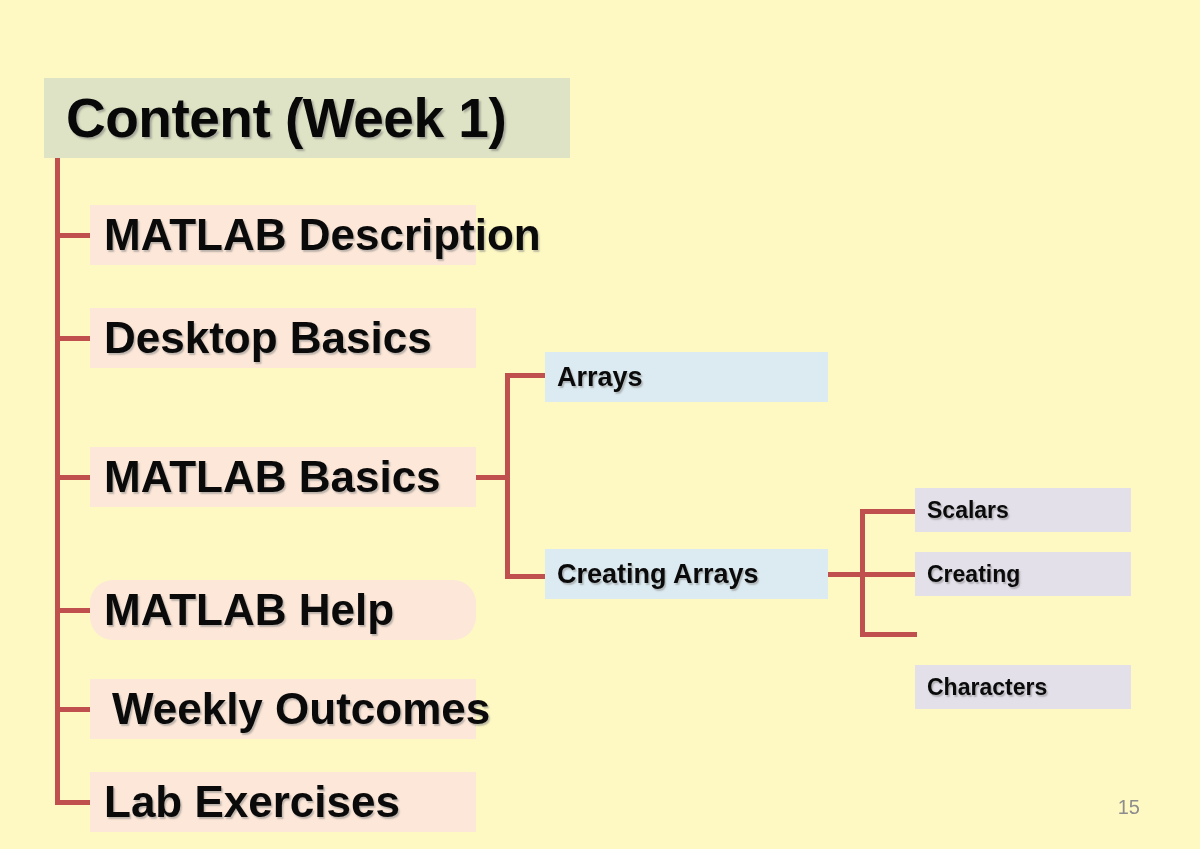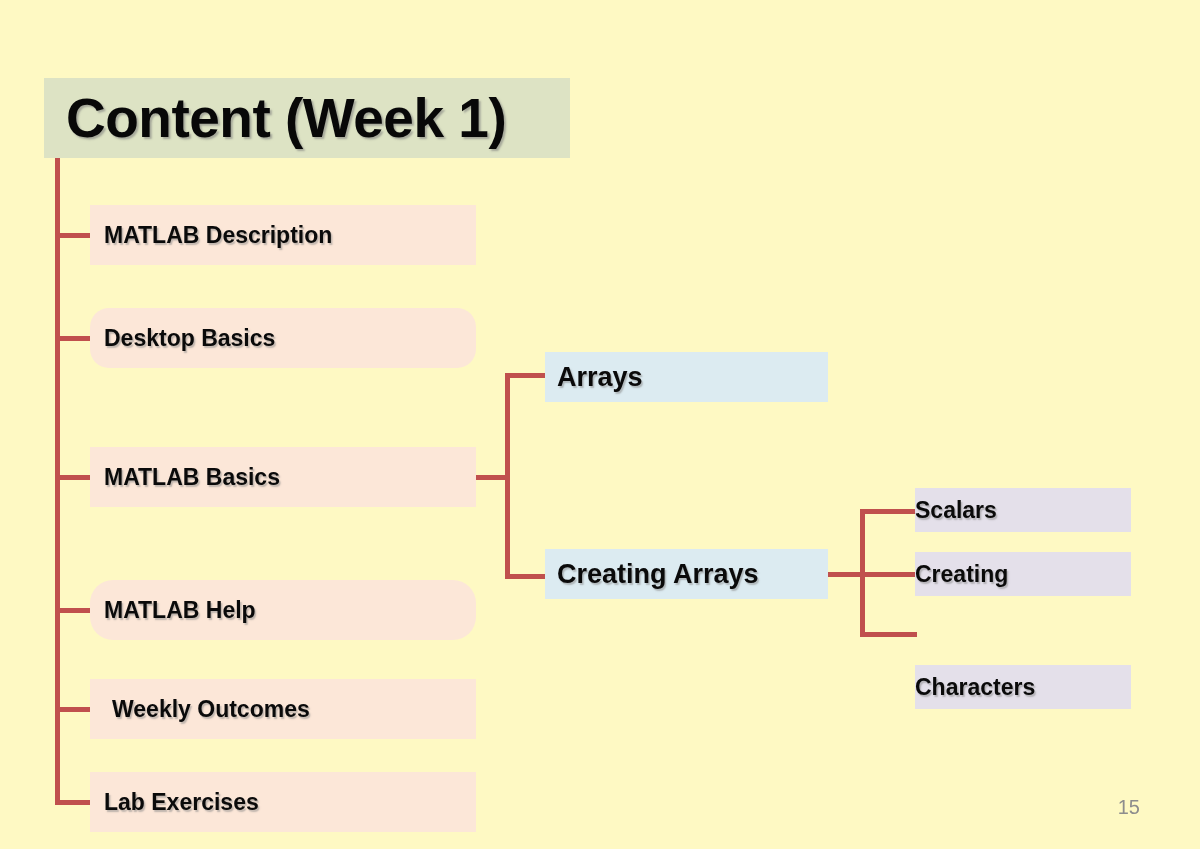--- a/index.html
+++ b/index.html
@@ -55,21 +55,21 @@
   }
 
   
   .lvl1 {
     background: #fce7d8;
     left: 90px;
     width: 386px;
     height: 60px;
   }
   .lvl1 .label {
-    font-size: 23px;
+    font-size: 44px;
     padding-left: 14px;
   }
 
   
   .lvl2 {
     background: #dcebf1;
     left: 545px;
     width: 283px;
     height: 50px;
   }
@@ -80,21 +80,21 @@
 
   
   .lvl3 {
     background: #e4e0ea;
     left: 915px;
     width: 216px;
     height: 44px;
   }
   .lvl3 .label {
     font-size: 23px;
-    padding-left: 0;
+    padding-left: 12px;
   }
 
   
   .conn {
     position: absolute;
     background: #c0504d;
   }
   .conn.v { width: 5px; }
   .conn.h { height: 5px; }
 
@@ -133,21 +133,21 @@
 
   <div class="conn h" style="left:828px; top:572px; width:37px;"></div>
   <div class="conn v" style="left:860px; top:509px; height:128px;"></div>
   <div class="conn h" style="left:860px; top:509px; width:57px;"></div>
   <div class="conn h" style="left:860px; top:572px; width:57px;"></div>
   <div class="conn h" style="left:860px; top:632px; width:57px;"></div>
 
   <div class="node lvl1" style="top:205px;">
     <span class="label">MATLAB Description</span>
   </div>
-  <div class="node lvl1" style="top:308px;border-radius:19px;">
+  <div class="node lvl1" style="top:308px;">
     <span class="label">Desktop Basics</span>
   </div>
   <div class="node lvl1" style="top:447px;">
     <span class="label">MATLAB Basics</span>
   </div>
   <div class="node lvl1" style="top:580px;border-radius:23px;">
     <span class="label">MATLAB Help</span>
   </div>
   <div class="node lvl1" style="top:679px;padding-left:8px;">
     <span class="label">Weekly Outcomes</span>

